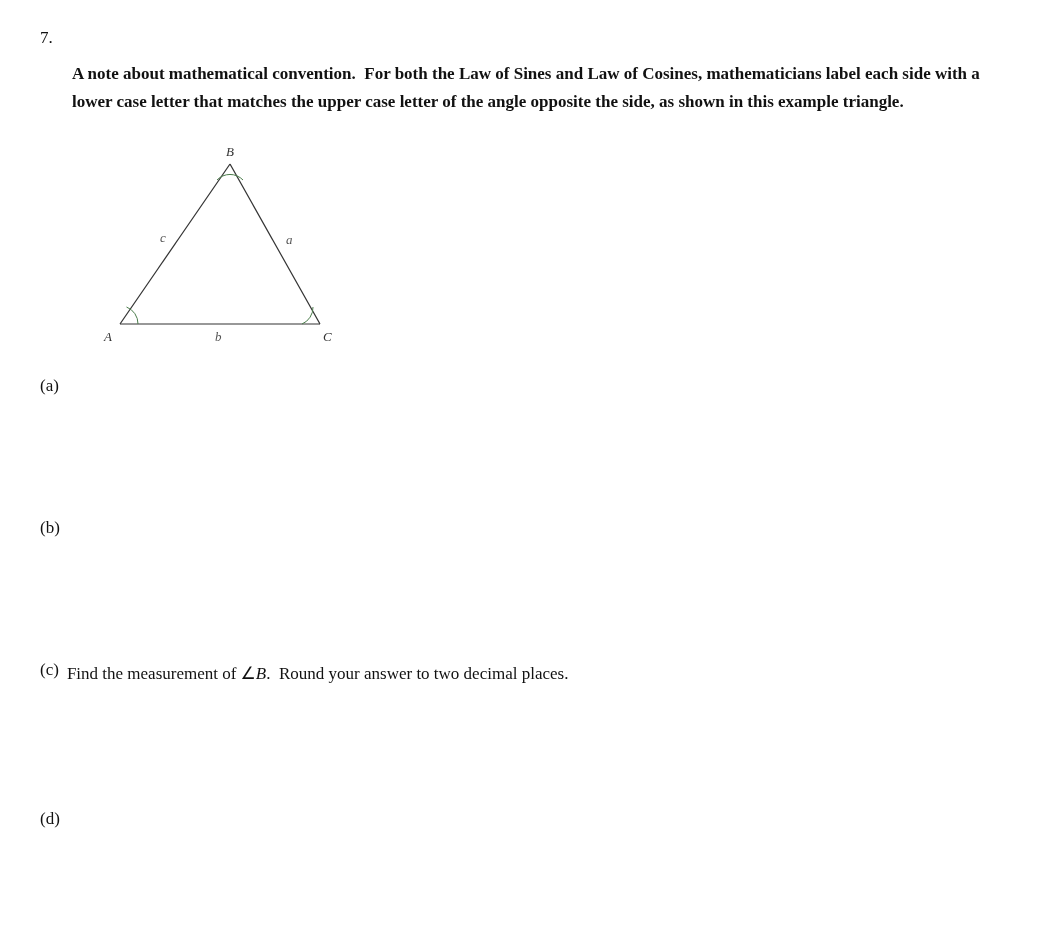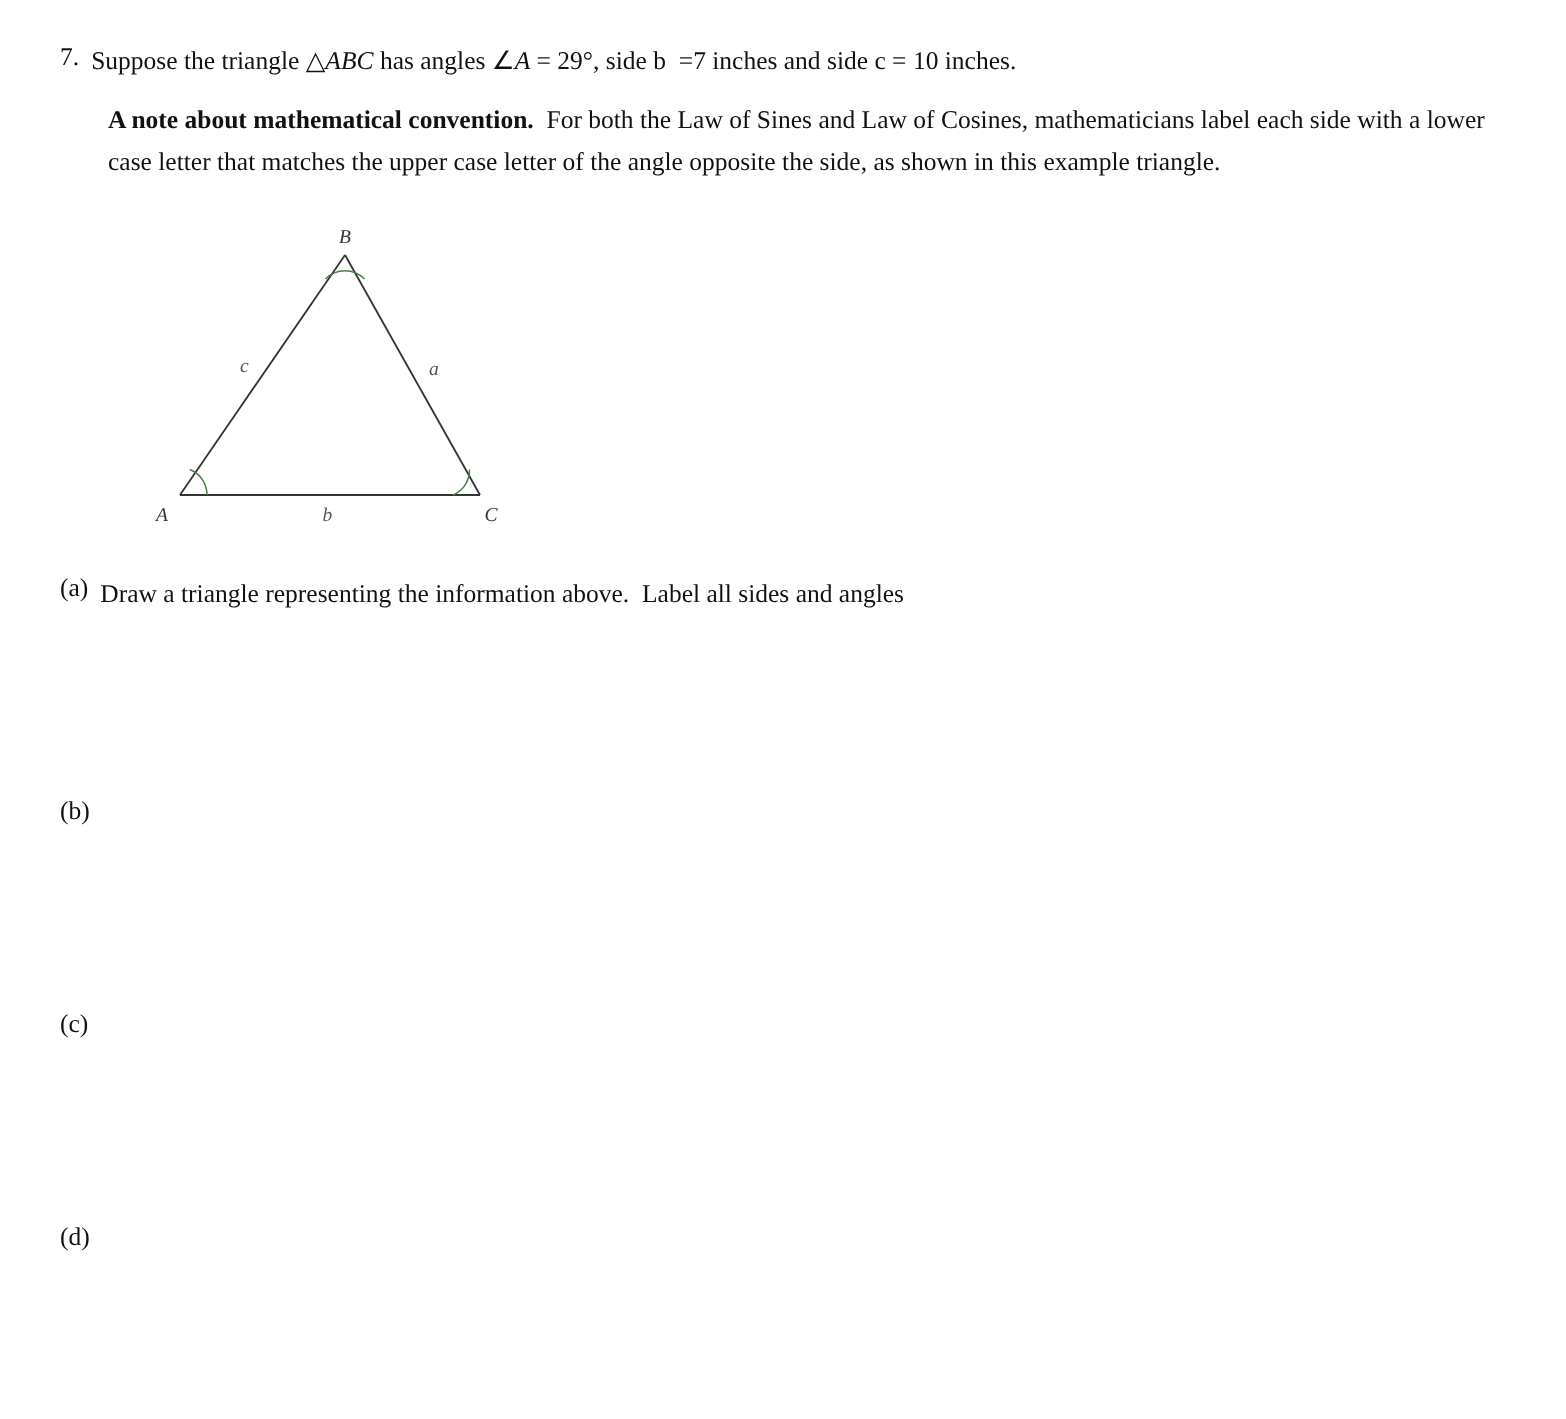--- a/index.html
+++ b/index.html
@@ -26,20 +26,21 @@
       white-space: nowrap;
       flex-shrink: 0;
     }
     .problem-statement {
       line-height: 1.5;
     }
     .note-block {
       margin-left: 32px;
       margin-top: 0;
       line-height: 1.65;
+      font-weight: bold;
     }
     .triangle-container {
       display: flex;
       justify-content: flex-start;
       margin: 18px 0 18px 60px;
     }
     .subpart {
       display: flex;
       gap: 8px;
       margin-top: 22px;
@@ -57,23 +58,20 @@
     }
     svg text {
       font-family: "Times New Roman", Times, serif;
     }
   </style>
 </head>
 <body>
 
 <div class="problem-header">
   <span class="problem-number">7.</span>
-  <span class="problem-statement">
-    Suppose the triangle △<i>ABC</i> has angles ∠<i>A</i> = 29°, side b &nbsp;=7 inches and side c = 10 inches.
-  </span>
 </div>
 
 <div class="note-block">
   <span><b>A note about mathematical convention.</b>&nbsp;&nbsp;</span><span>For both the Law of Sines and Law of Cosines, mathematicians label each side with a lower case letter that matches the upper case letter of the angle opposite the side, as shown in this example triangle.</span>
 </div>
 
 <div class="triangle-container">
   <svg width="260" height="220" viewBox="0 0 260 220">
 
     <line x1="20" y1="190" x2="130" y2="30" stroke="#333" stroke-width="1.2"></line>
@@ -95,29 +93,29 @@
     <text x="186" y="110" font-size="13" fill="#555"><tspan font-style="italic">a</tspan></text>
 
     <text x="115" y="207" font-size="13" fill="#555"><tspan font-style="italic">b</tspan></text>
 
     <text x="60" y="108" font-size="13" fill="#555"><tspan font-style="italic">c</tspan></text>
   </svg>
 </div>
 
 <div class="subpart">
   <span class="subpart-label">(a)</span>
-  <span class="subpart-text">Draw a triangle representing the information above.&nbsp; Label all sides and angles</span>
 </div>
 <div class="answer-space-lg"></div>
 
 <div class="subpart">
   <span class="subpart-label">(b)</span>
 </div>
 <div class="answer-space-lg"></div>
 
 <div class="subpart">
   <span class="subpart-label">(c)</span>
+  <span class="subpart-text">Find the measurement of ∠<i>B</i>.&nbsp; Round your answer to two decimal places.</span>
 </div>
 <div class="answer-space-lg"></div>
 
 <div class="subpart">
   <span class="subpart-label">(d)</span>
 </div>
 
 </body></html>

